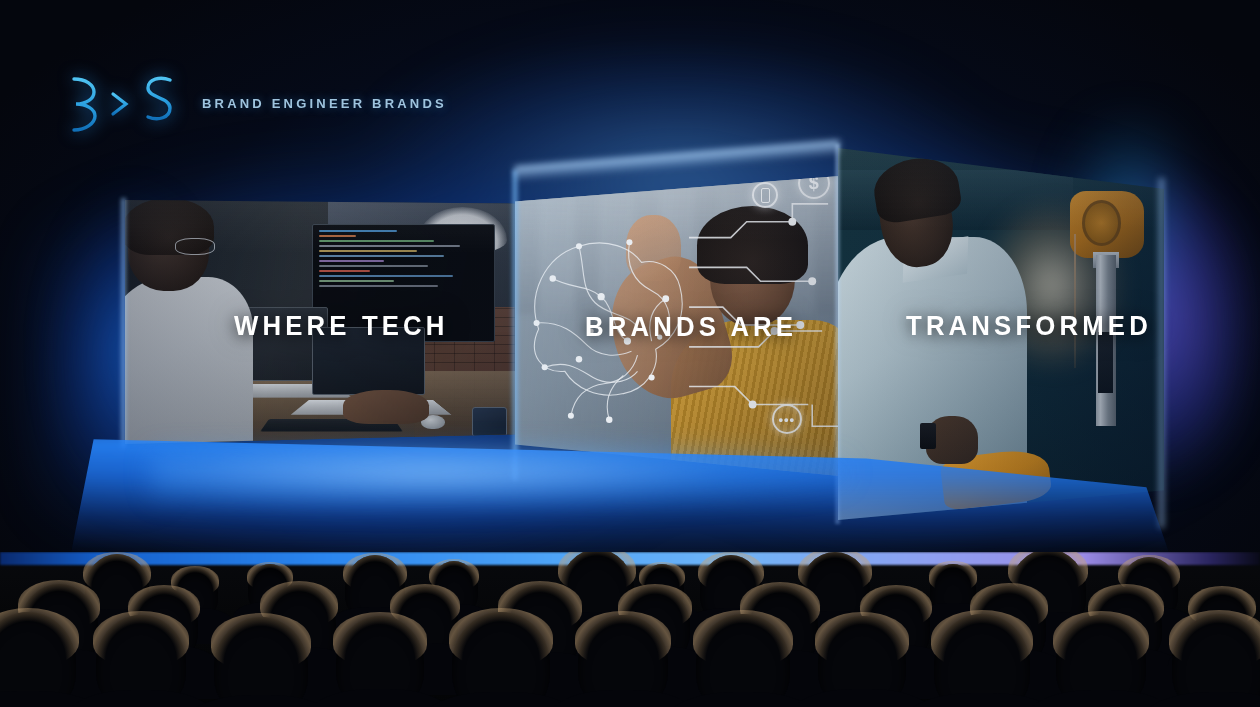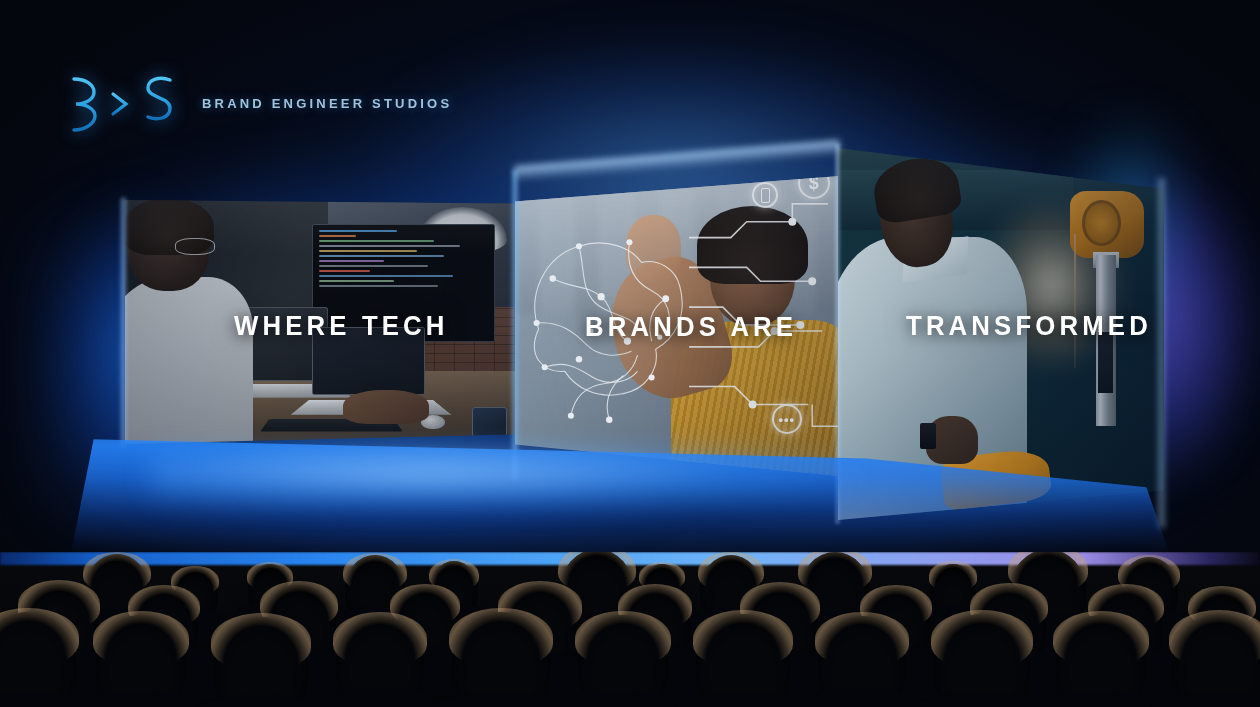--- a/index.html
+++ b/index.html
@@ -610,21 +610,21 @@
         <path d="M47 22l13 10-13 10" stroke-width="3.2"></path>
 
         <path d="M54 4v10" stroke-width="3.2"></path>
         <path d="M54 50v10" stroke-width="3.2"></path>
         <path d="M66 34h10" stroke-width="3"></path>
 
         <path d="M104 8c-10-4-22-1-22 8 0 10 22 9 22 20 0 10-12 13-22 9"></path>
         <path d="M104 8v-4"></path>
       </g>
     </svg>
-    <div class="logo-word">BRAND ENGINEER STUDIOS</div>
+    <div class="logo-word">BRAND ENGINEER BRANDS</div>
   </div>
 
   <div class="audience">
     <div class="audience-toplight"></div>
 
     <div class="head shoulders" style="left:85px;  width:64px;  height:72px;  bottom:52%;"></div>
     <div class="head shoulders" style="left:172px; width:46px;  height:52px;  bottom:56%;"></div>
     <div class="head shoulders" style="left:345px; width:60px;  height:68px;  bottom:54%;"></div>
     <div class="head shoulders" style="left:430px; width:48px;  height:56px;  bottom:58%;"></div>
     <div class="head shoulders" style="left:560px; width:74px;  height:84px;  bottom:48%;"></div>

